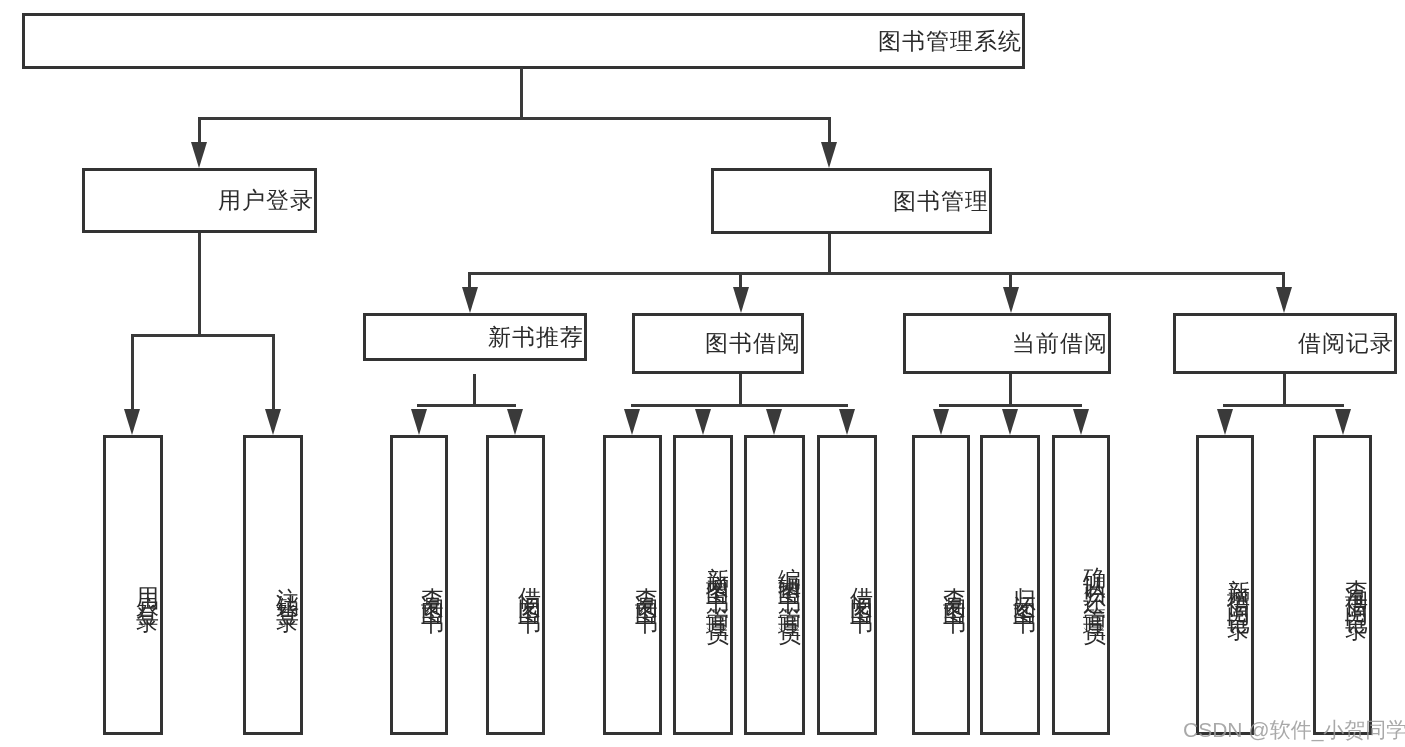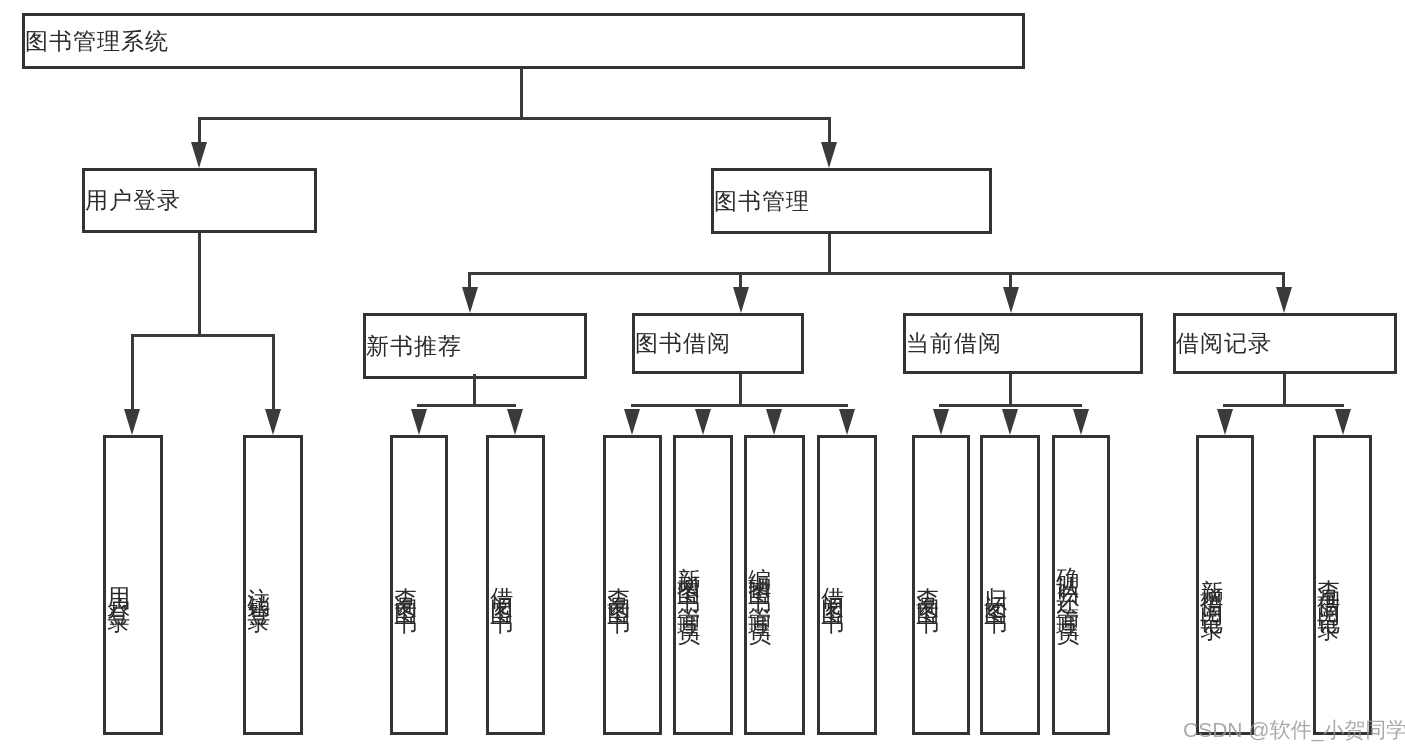--- a/index.html
+++ b/index.html
@@ -10,21 +10,21 @@
     font-family:"Liberation Sans","DejaVu Sans",sans-serif;
     overflow:hidden;
   }
   .box{
     position:absolute;
     box-sizing:border-box;
     border:3px solid #333333;
     background:#ffffff;
     display:flex;
     align-items:center;
-    justify-content:flex-start;
+    justify-content:flex-end;
     color:#2b2b2b;
   }
   .hlabel{
     font-size:23px;
     letter-spacing:1px;
     white-space:nowrap;
     color:#2b2b2b;
   }
   .vtext{
     writing-mode:vertical-rl;
@@ -65,27 +65,27 @@
     <span class="hlabel">图书管理系统</span>
   </div>
 
   <div class="box" style="left:82px;top:168px;width:235px;height:65px;">
     <span class="hlabel">用户登录</span>
   </div>
   <div class="box" style="left:711px;top:168px;width:281px;height:66px;">
     <span class="hlabel">图书管理</span>
   </div>
 
-  <div class="box" style="left:363px;top:313px;width:224px;height:66px;">
+  <div class="box" style="left:363px;top:313px;width:224px;height:48px;">
     <span class="hlabel">新书推荐</span>
   </div>
   <div class="box" style="left:632px;top:313px;width:172px;height:61px;">
     <span class="hlabel">图书借阅</span>
   </div>
-  <div class="box" style="left:903px;top:313px;width:240px;height:61px;">
+  <div class="box" style="left:903px;top:313px;width:208px;height:61px;">
     <span class="hlabel">当前借阅</span>
   </div>
   <div class="box" style="left:1173px;top:313px;width:224px;height:61px;">
     <span class="hlabel">借阅记录</span>
   </div>
 
   <div class="box" style="left:103px;top:435px;width:60px;height:300px;">
     <span class="vtext">用户登录</span>
   </div>
   <div class="box" style="left:243px;top:435px;width:60px;height:300px;">

